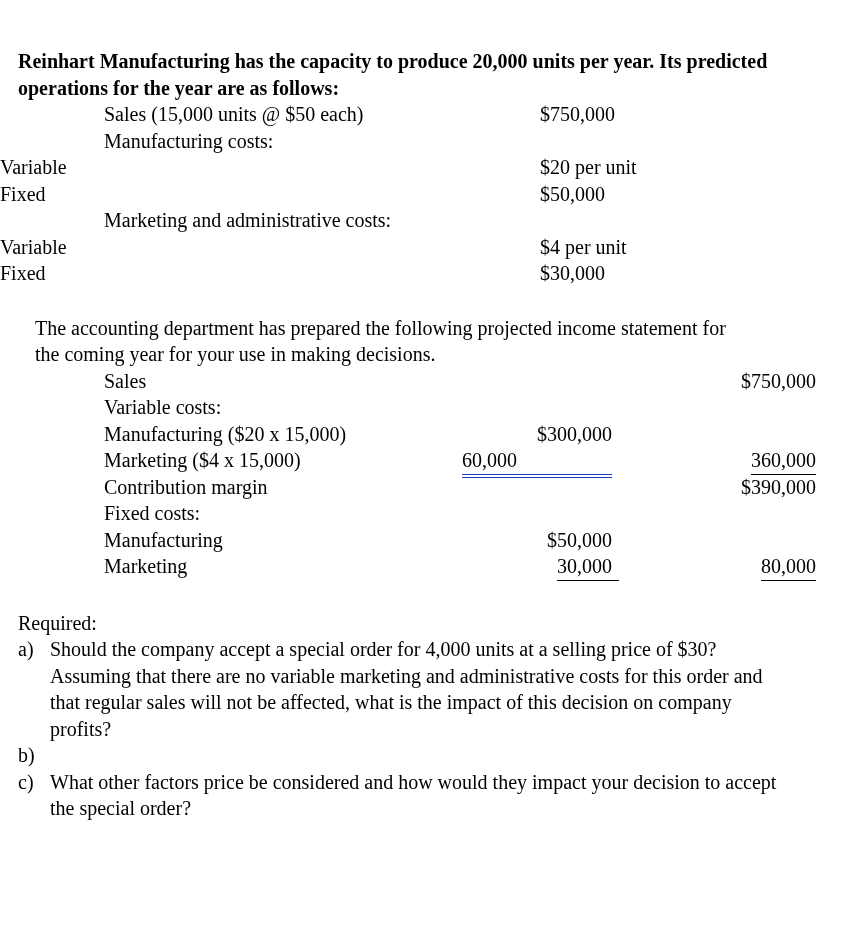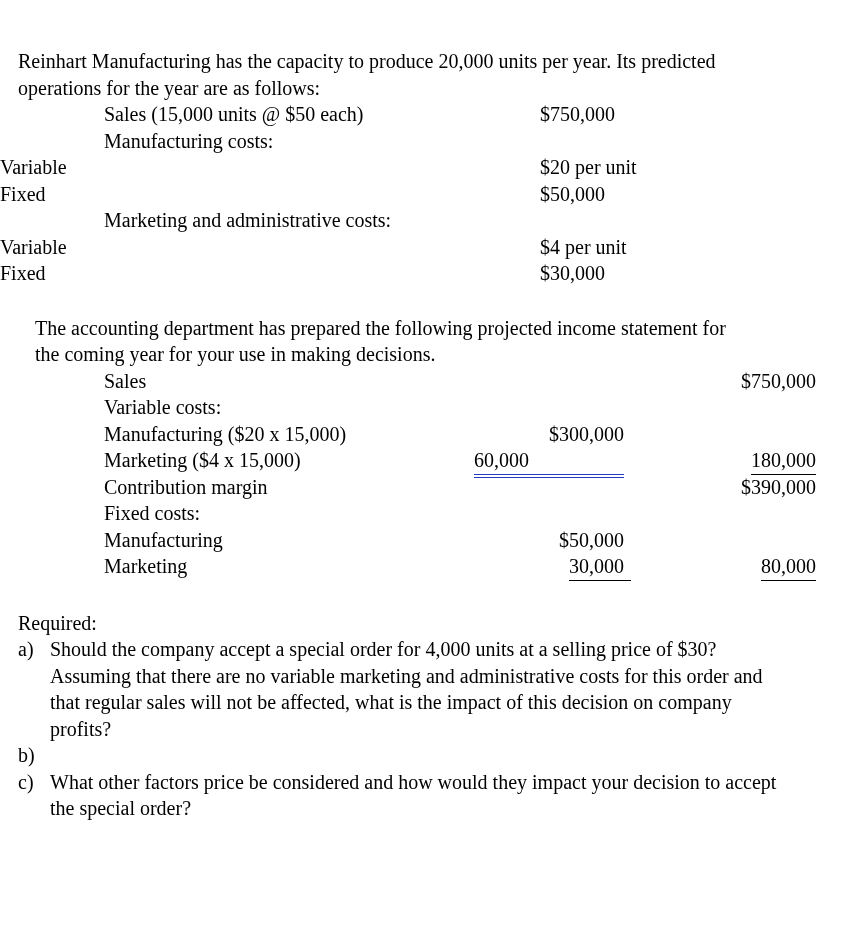--- a/index.html
+++ b/index.html
@@ -9,29 +9,29 @@
     box-sizing:border-box;
     padding-top:48px;
     font-family:"Liberation Serif", serif;
     font-size:20px;
     line-height:26.5px;
     color:#000;
     overflow:hidden;
     background:#fff;
   }
   p { margin:0; }
-  .intro { margin-left:18px; max-width:760px; }
+  .intro { margin-left:18px; max-width:760px;font-weight:bold; }
   .ops-row { position:relative; }
   .ind1 { margin-left:104px; }
   .ind2 { }
   .ops-val { position:absolute; left:540px; top:0; white-space:nowrap; }
   .stmt-intro { margin:28px 0 0 35px; max-width:700px; }
   .is-row { position:relative; }
   .is-label { margin-left:104px; display:inline-block; }
-  .col1 { position:absolute; right:236px; top:0; white-space:nowrap; }
+  .col1 { position:absolute; right:248px; top:0; white-space:nowrap; }
   .col2 { position:absolute; right:44px; top:0; white-space:nowrap; }
   .u1 { border-bottom:1.5px solid #000; }
   .u2 { border-bottom:3.5px double #000; }
   .ublue { border-bottom:4px double var(--accent_blue, #1f3bc6); }
   .wide { display:inline-block; width:150px; text-align:left; }
   .ext { padding-right:7px; margin-right:-7px; }
   .required-section { margin-top:30px; }
   .req-heading { margin-left:18px; }
   .req-item { display:flex; margin-left:18px; }
   .req-letter { flex:none; width:32px; }
@@ -89,21 +89,21 @@
       <span class="col2"></span>
     </div>
     <div class="is-row">
       <span class="is-label">Manufacturing ($20 x 15,000)</span>
       <span class="col1">$300,000</span>
       <span class="col2"></span>
     </div>
     <div class="is-row">
       <span class="is-label">Marketing ($4 x 15,000)</span>
       <span class="col1 ublue wide">60,000</span>
-      <span class="col2 u1">180,000</span>
+      <span class="col2 u1">360,000</span>
     </div>
     <div class="is-row">
       <span class="is-label">Contribution margin</span>
       <span class="col1"></span>
       <span class="col2">$390,000</span>
     </div>
     <div class="is-row">
       <span class="is-label">Fixed costs:</span>
       <span class="col1"></span>
       <span class="col2"></span>

